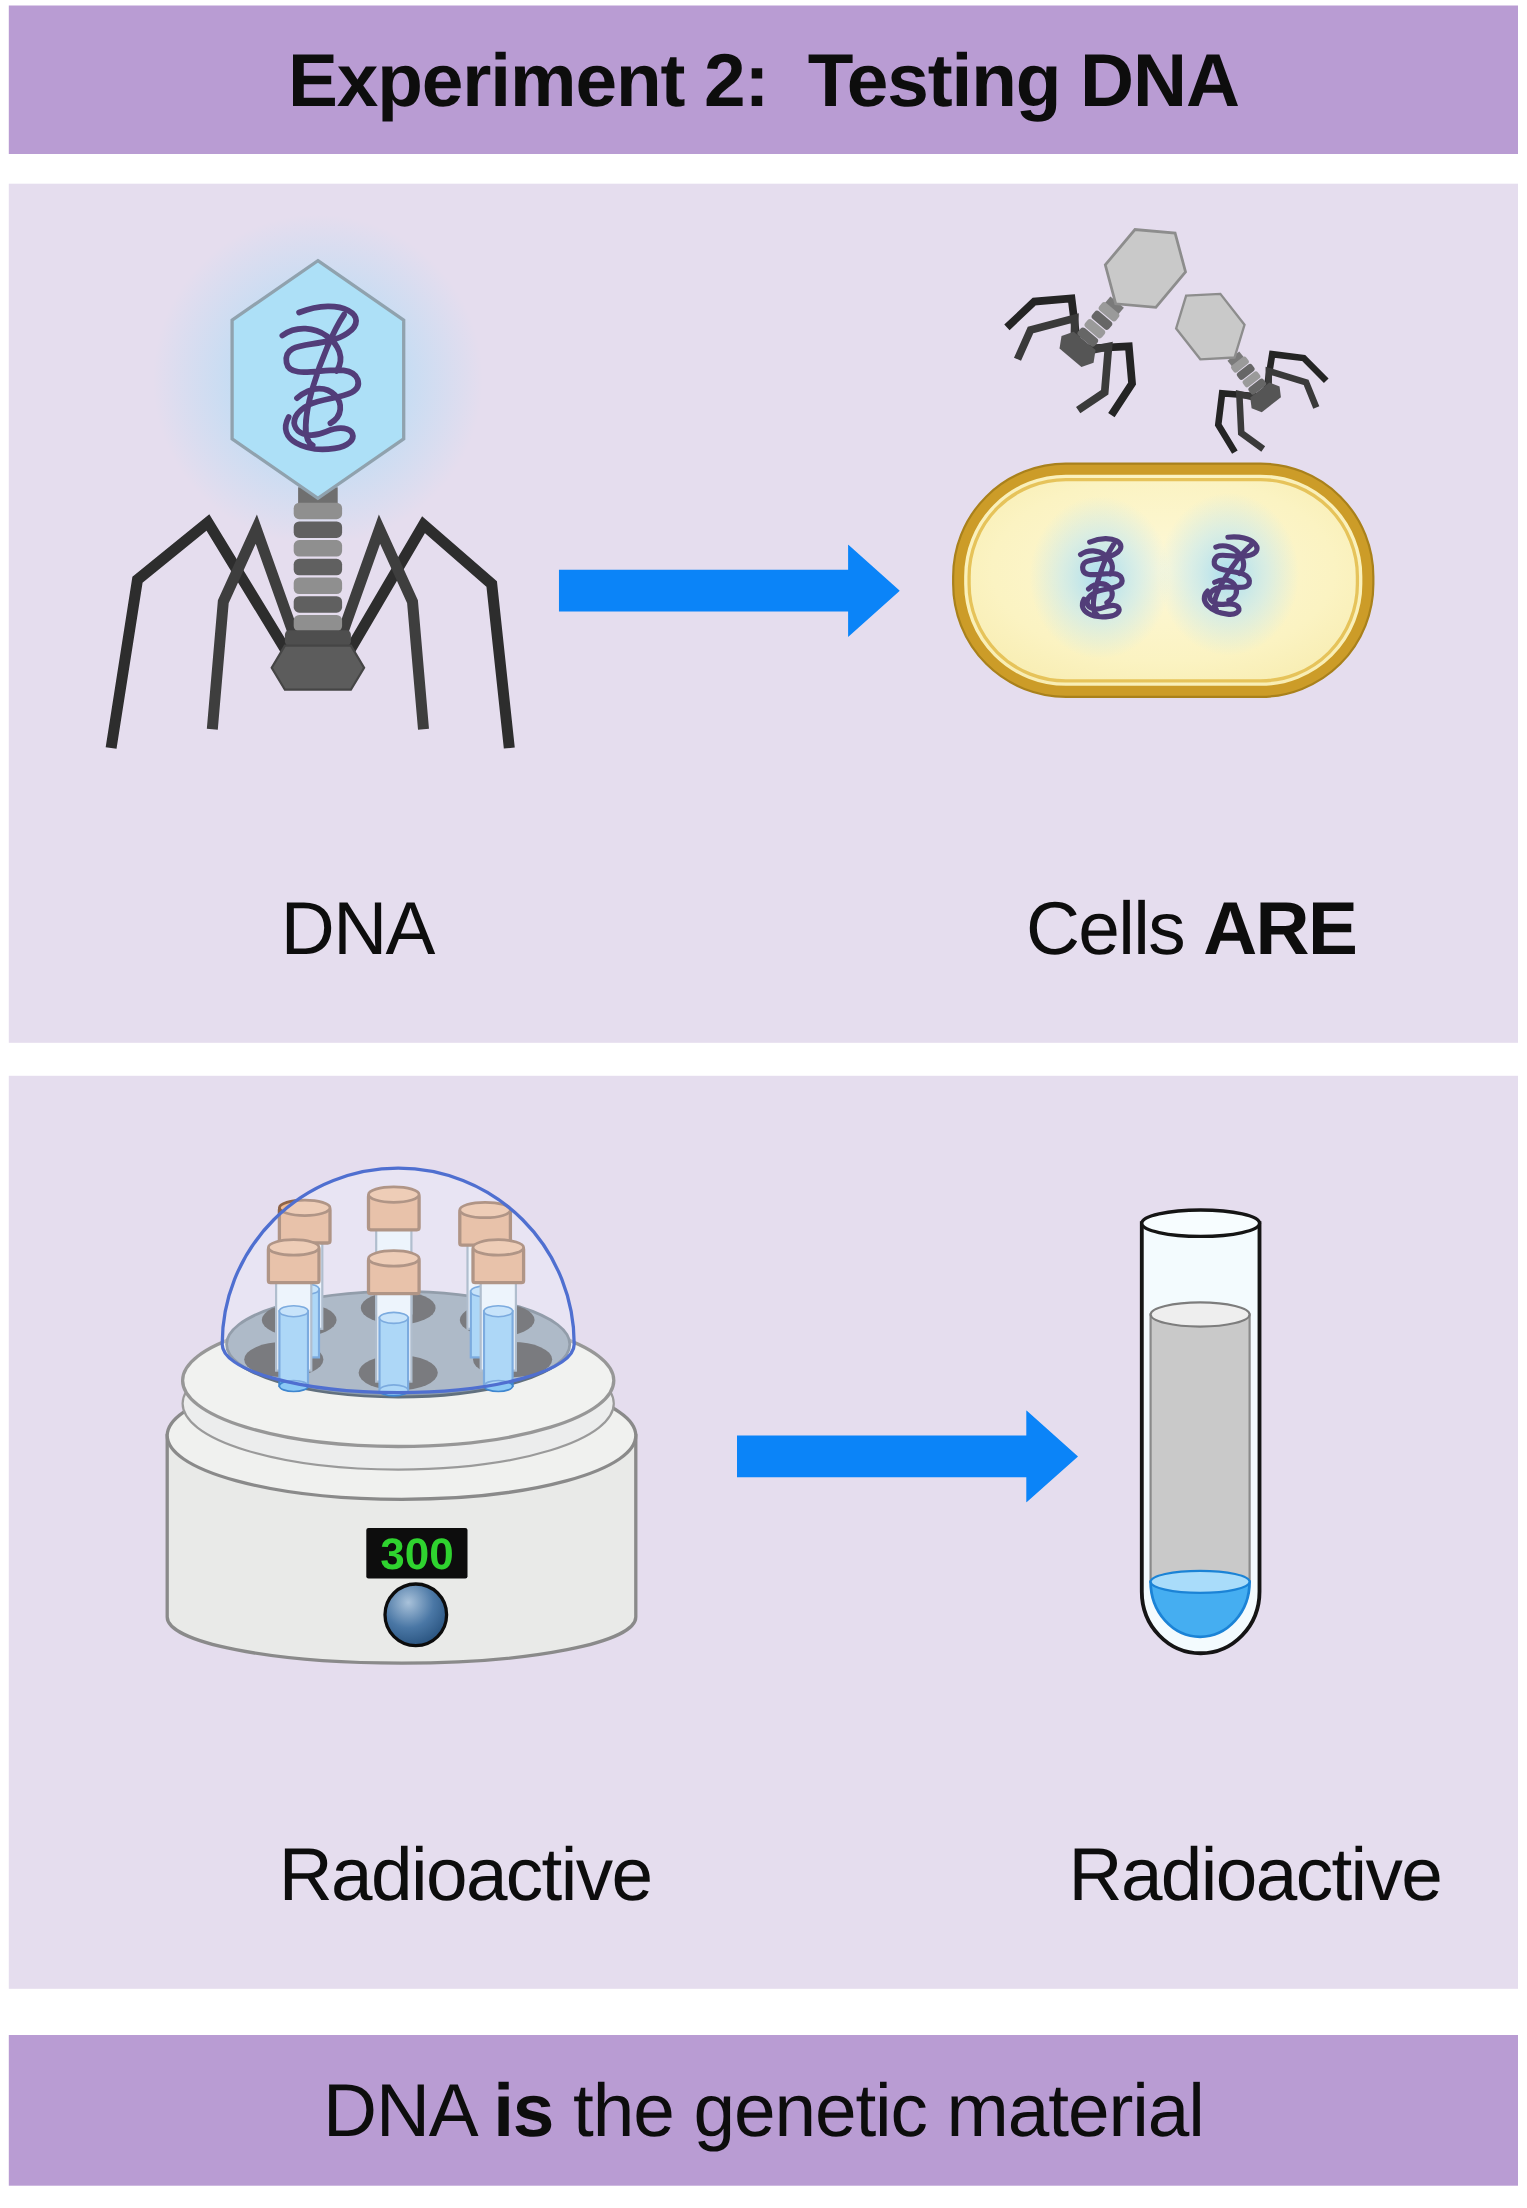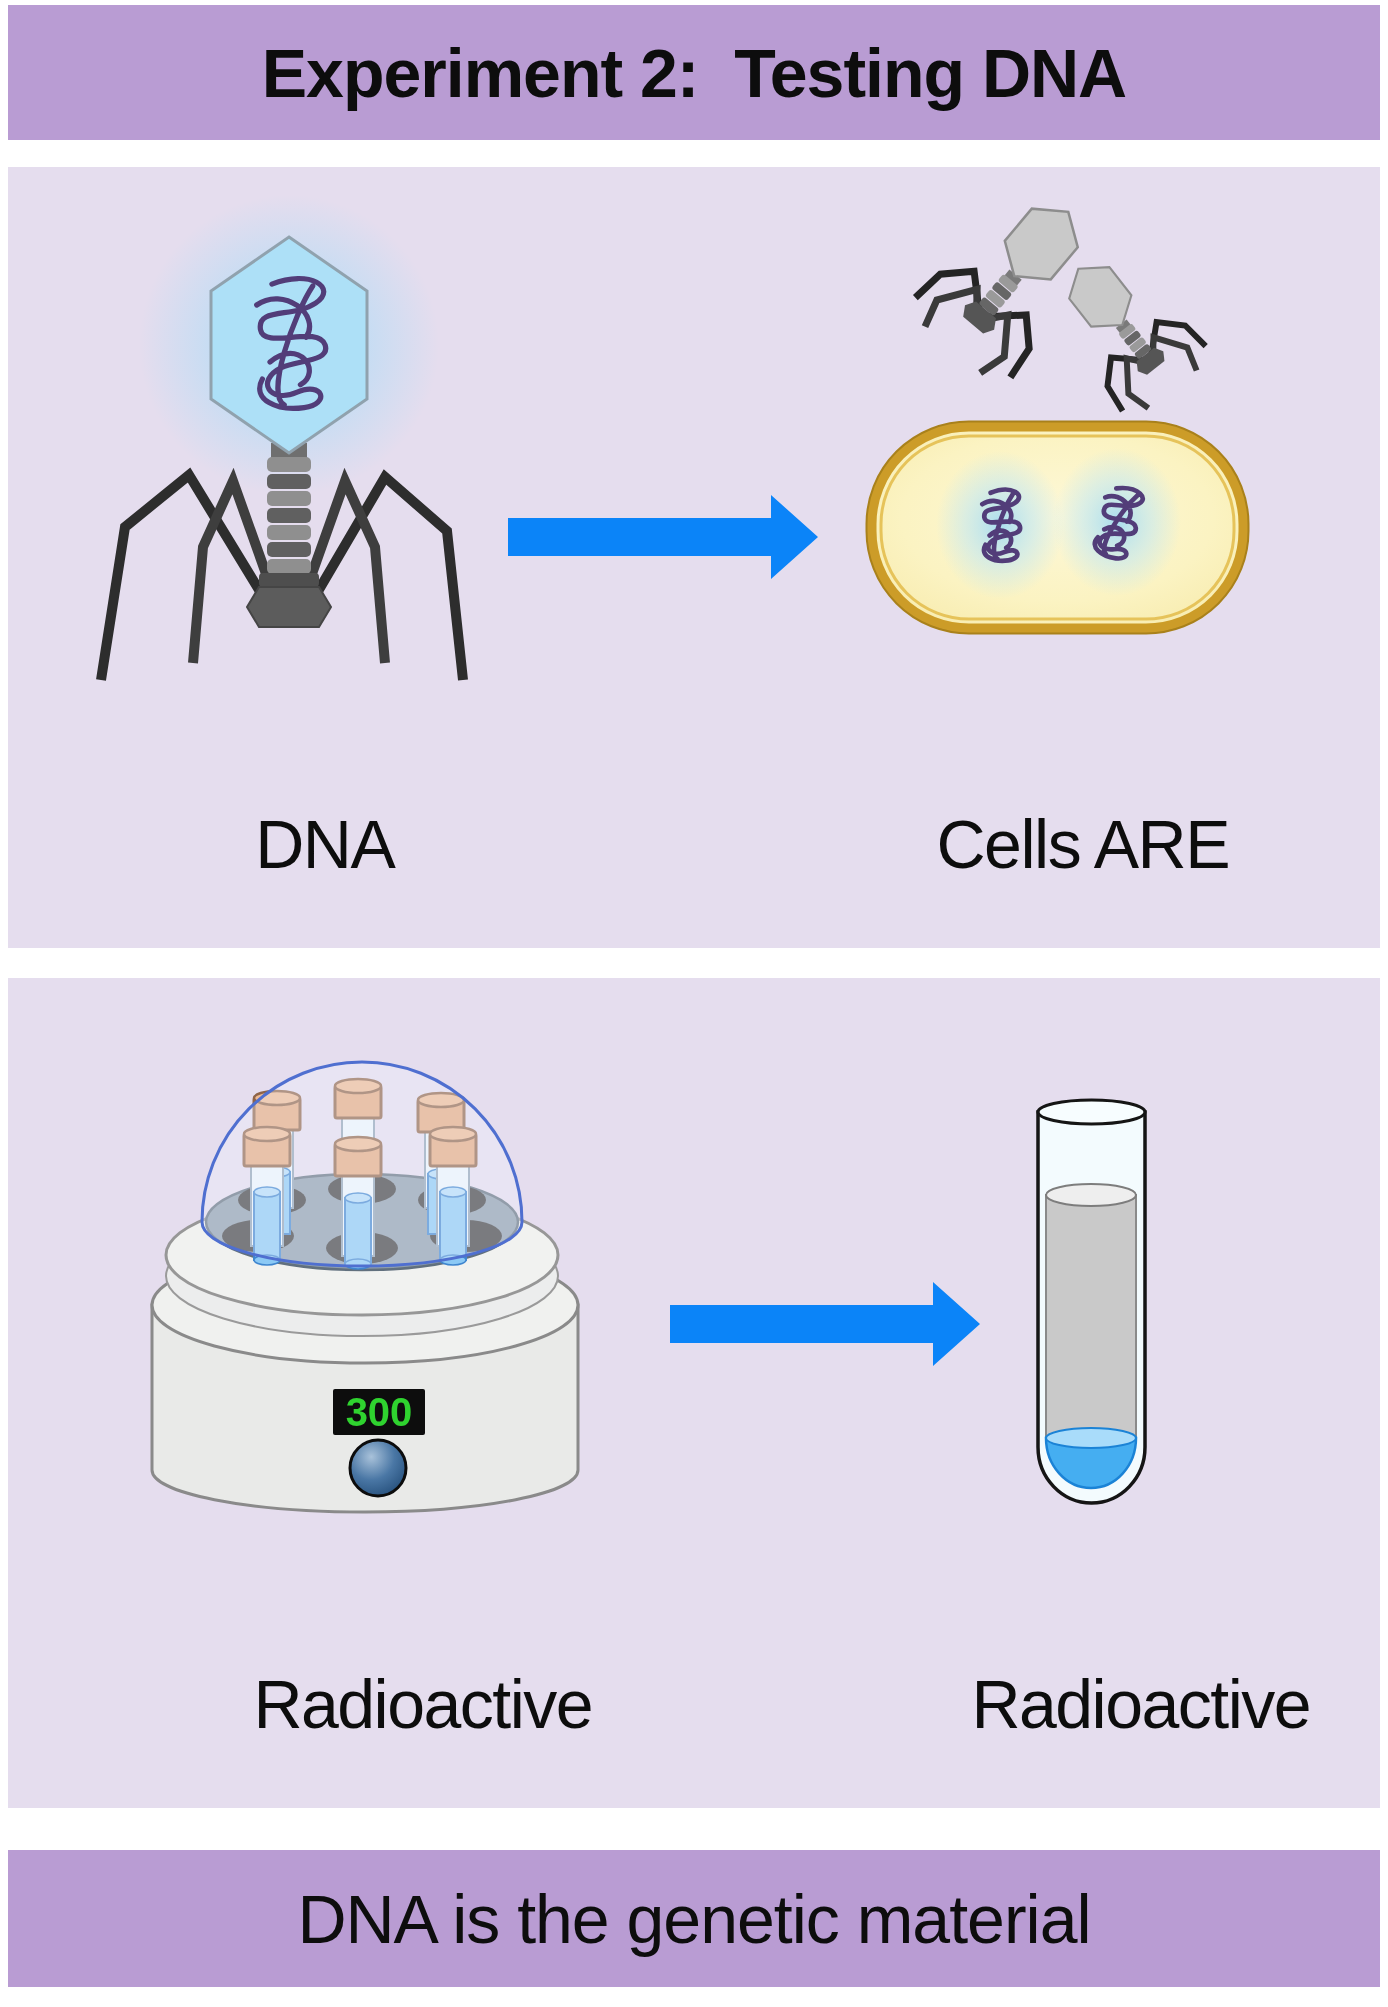--- a/index.html
+++ b/index.html
@@ -10,21 +10,21 @@
   .banner-header{top:5px;height:135px;}
   .banner-footer{top:1838px;height:137px;margin-top:12px;}
   .banner-text{font-size:68px;letter-spacing:-1px;color:#0d0d0d;white-space:pre;}
   .banner-header .banner-text{font-weight:bold;}
   .panel{position:absolute;left:8px;width:1372px;background:#e5ddee;}
   .panel-1{top:167px;height:781px;}
   .panel-2{top:978px;height:830px;}
   .fig{position:absolute;}
   .caption{position:absolute;font-size:68px;line-height:96px;letter-spacing:-1.5px;
            text-align:center;color:#0d0d0d;white-space:pre;}
-  .cap-bold{font-weight:normal;}
+  .cap-bold{font-weight:bold;}
   .cap-italic{font-style:italic;}
   sup.iso{font-size:0.62em;vertical-align:super;line-height:0;}
 </style>
 </head>
 <body>
 
 <div class="page">
 
   <div class="banner banner-header">
     <div class="banner-text">Experiment 2:  Testing DNA</div>

